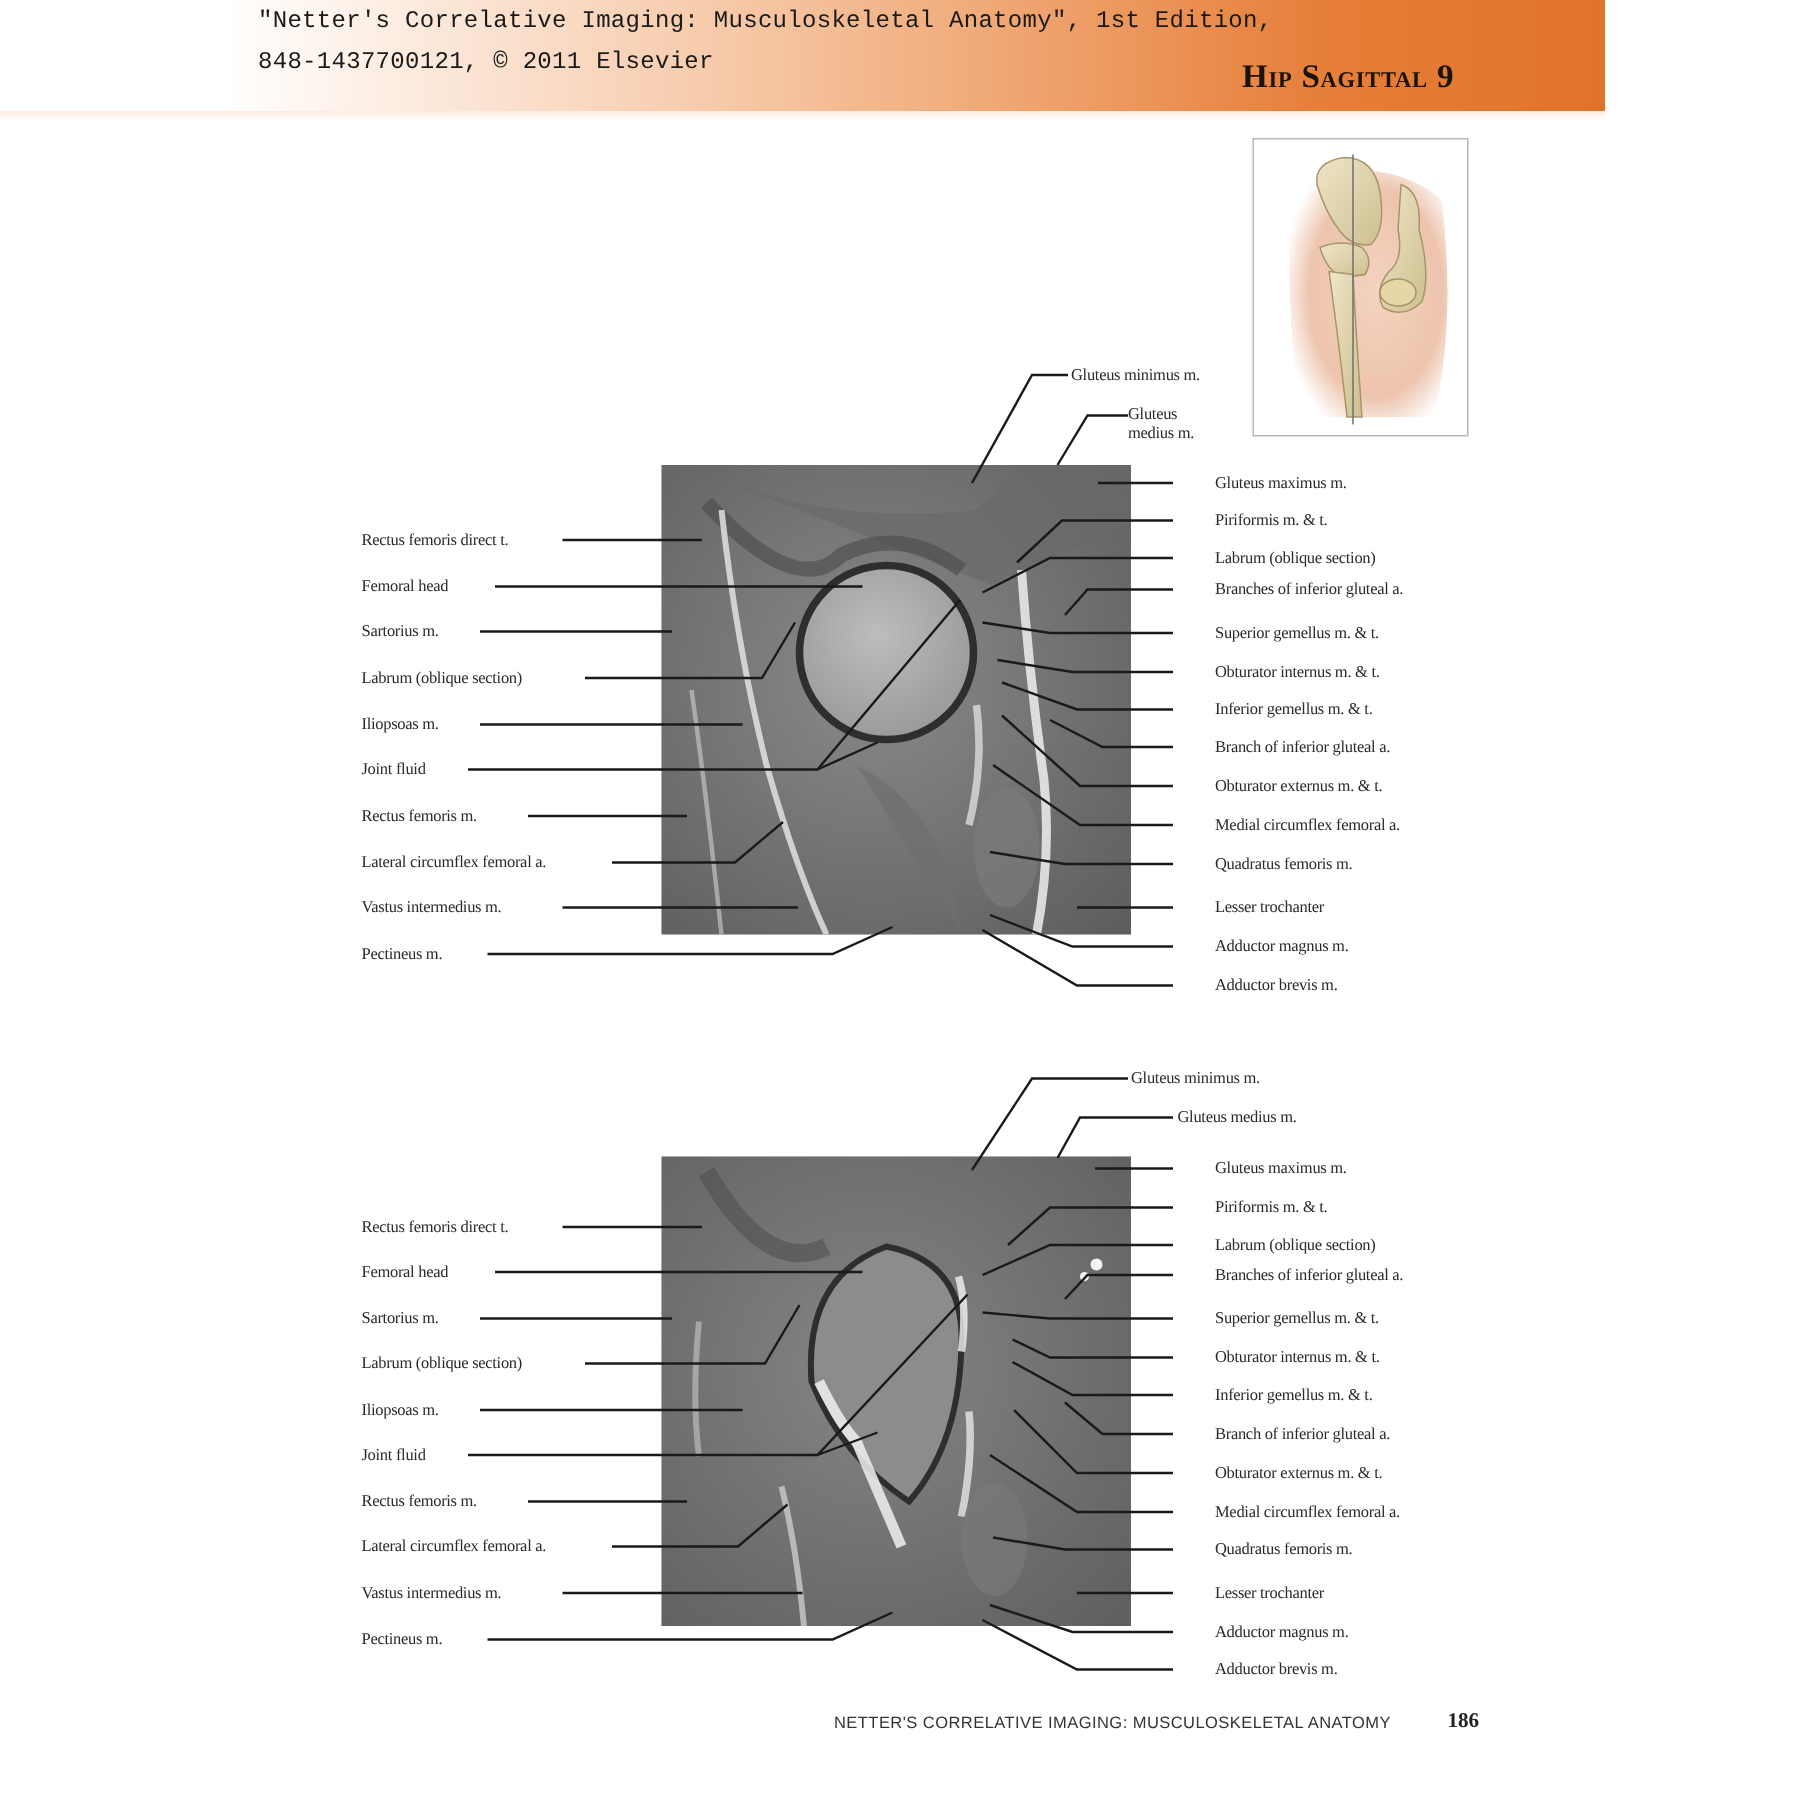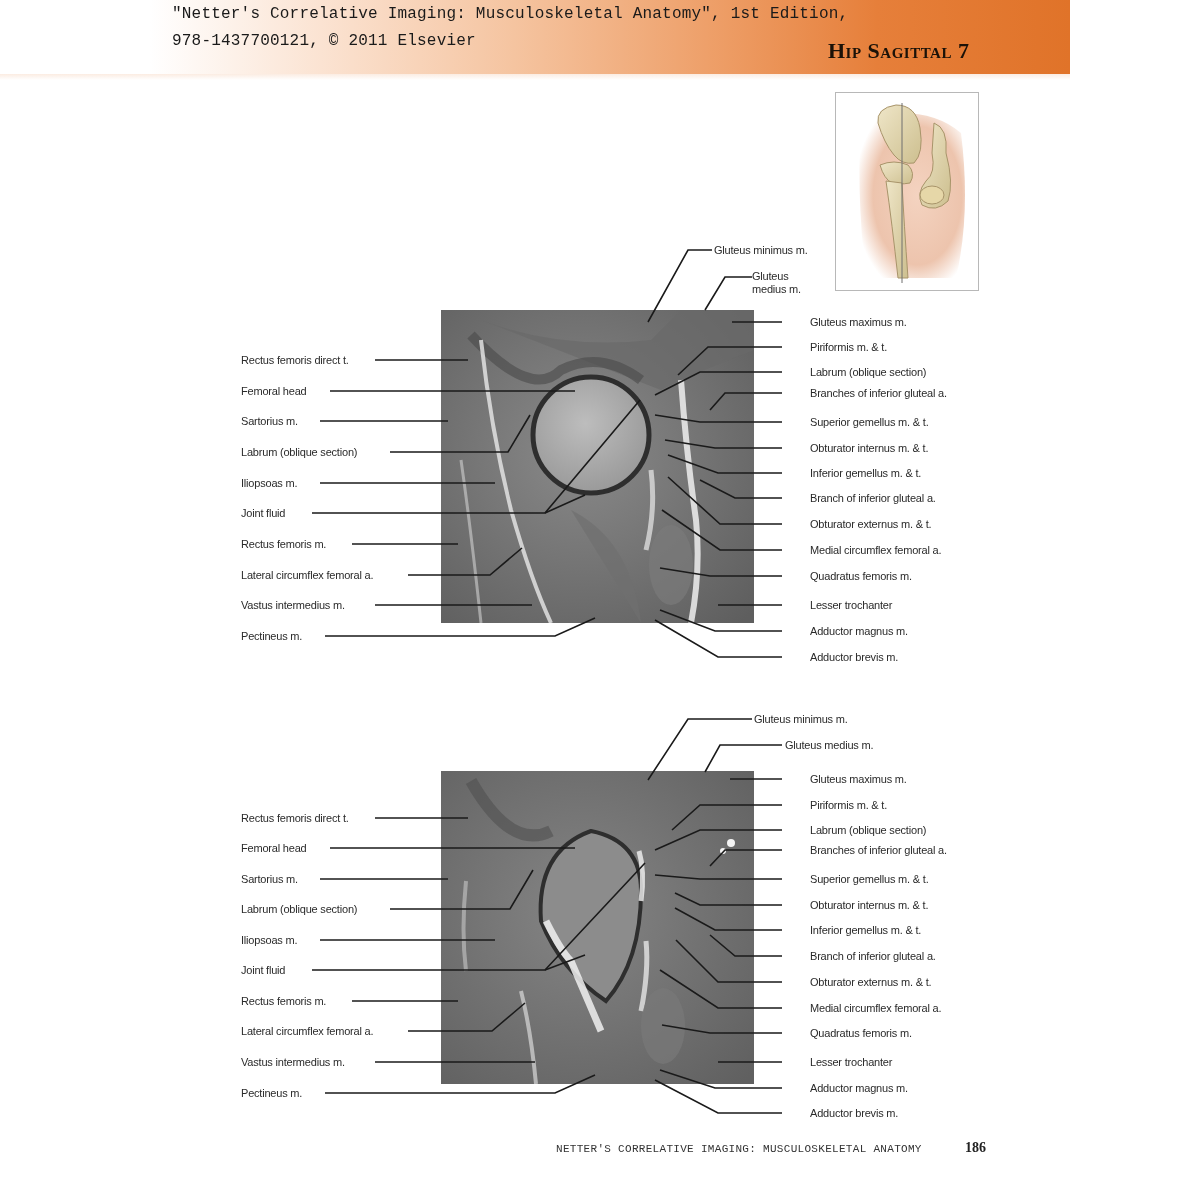--- a/index.html
+++ b/index.html
@@ -33,42 +33,42 @@
     .mri {
       position: absolute; width: 313px; height: 313px; overflow: hidden;
       background: #6e6e6e;
     }
     .mri.top { left: 441px; top: 310px; }
     .mri.bottom { left: 441px; top: 771px; }
 
     svg.overlay { position: absolute; left: 0; top: 0; width: 1200px; height: 1200px; pointer-events: none; }
 
     .lbl {
-      position: absolute; font-family: Liberation Sans, sans-serif; font-size: 11px;
+      position: absolute; font-family: Liberation Serif, serif; font-size: 11px;
       color: #2a2a2a; white-space: nowrap; line-height: 13px; letter-spacing: -0.2px;
     }
     .lbl.left { left: 241px; }
     .lbl.right { left: 810px; }
 
     .footer-title {
-      position: absolute; left: 556px; top: 1143px; font-family: Liberation Mono, monospace;
+      position: absolute; left: 556px; top: 1143px; font-family: Liberation Sans, sans-serif;
       font-size: 11px; color: #333; letter-spacing: 0.3px; text-transform: uppercase; white-space: nowrap;
     }
     .page-num {
       position: absolute; left: 965px; top: 1140px; font-family: "Liberation Serif", serif;
       font-weight: bold; font-size: 14px; color: #222;
     }
   </style>
 </head>
 <body>
 
 <div class="header-band"></div>
 <div class="citation l1">"Netter's Correlative Imaging: Musculoskeletal Anatomy", 1st Edition,</div>
-<div class="citation l2">978-1437700121, © 2011 Elsevier</div>
-<div class="section-title">Hip Sagittal 7</div>
+<div class="citation l2">848-1437700121, © 2011 Elsevier</div>
+<div class="section-title">Hip Sagittal 9</div>
 
 <div class="thumb">
   <svg width="144" height="199" viewBox="0 0 144 199">
     <defs>
       <radialGradient id="skin" cx="55%" cy="50%" r="60%">
         <stop offset="0%" stop-color="#f4d3c0"></stop>
         <stop offset="70%" stop-color="#edc4ad"></stop>
         <stop offset="100%" stop-color="#ffffff"></stop>
       </radialGradient>
       <linearGradient id="bone" x1="0" y1="0" x2="1" y2="1">

